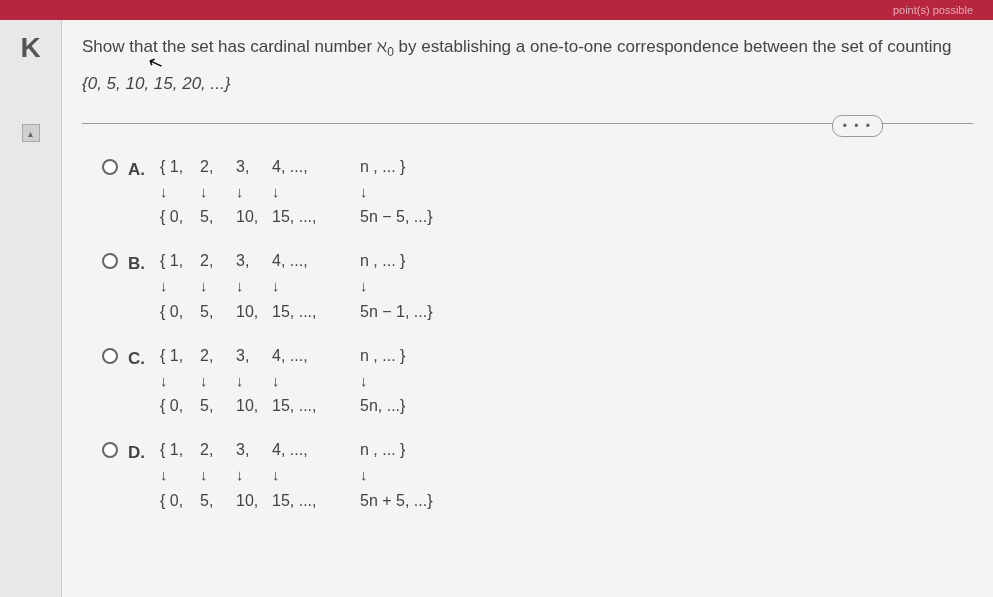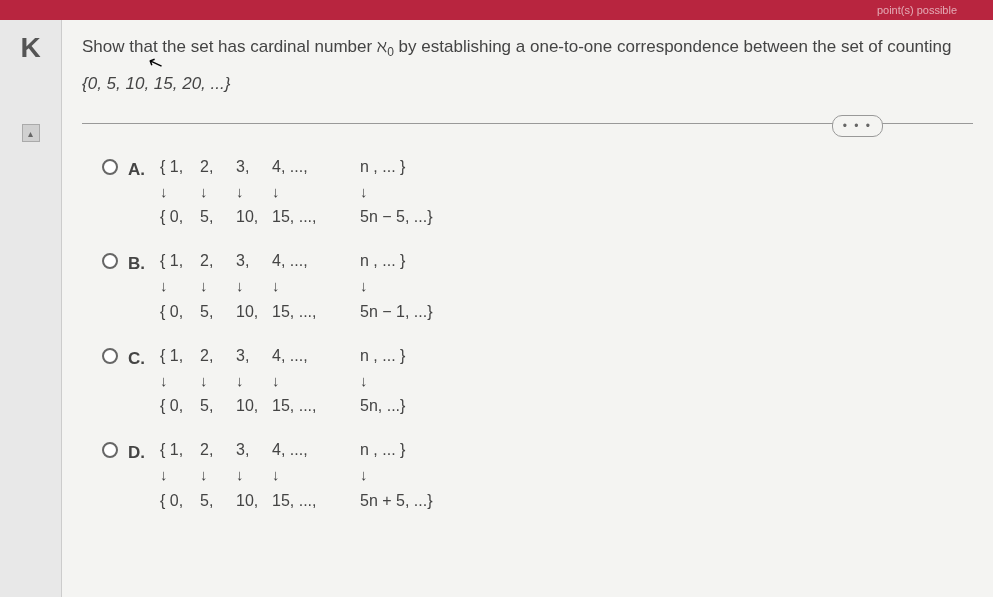--- a/index.html
+++ b/index.html
@@ -13,21 +13,21 @@
   }
   .top-bar {
     height: 20px;
     background: #b8253f;
     width: 100%;
   }
   .top-bar-text {
     color: #fff;
     font-size: 11px;
     float: right;
-    padding-right: 36px;
+    padding-right: 20px;
     line-height: 20px;
     opacity: 0.6;
   }
   .main-layout {
     display: flex;
     height: 577px;
   }
   .left-gutter {
     width: 62px;
     background: #e8e8e8;

